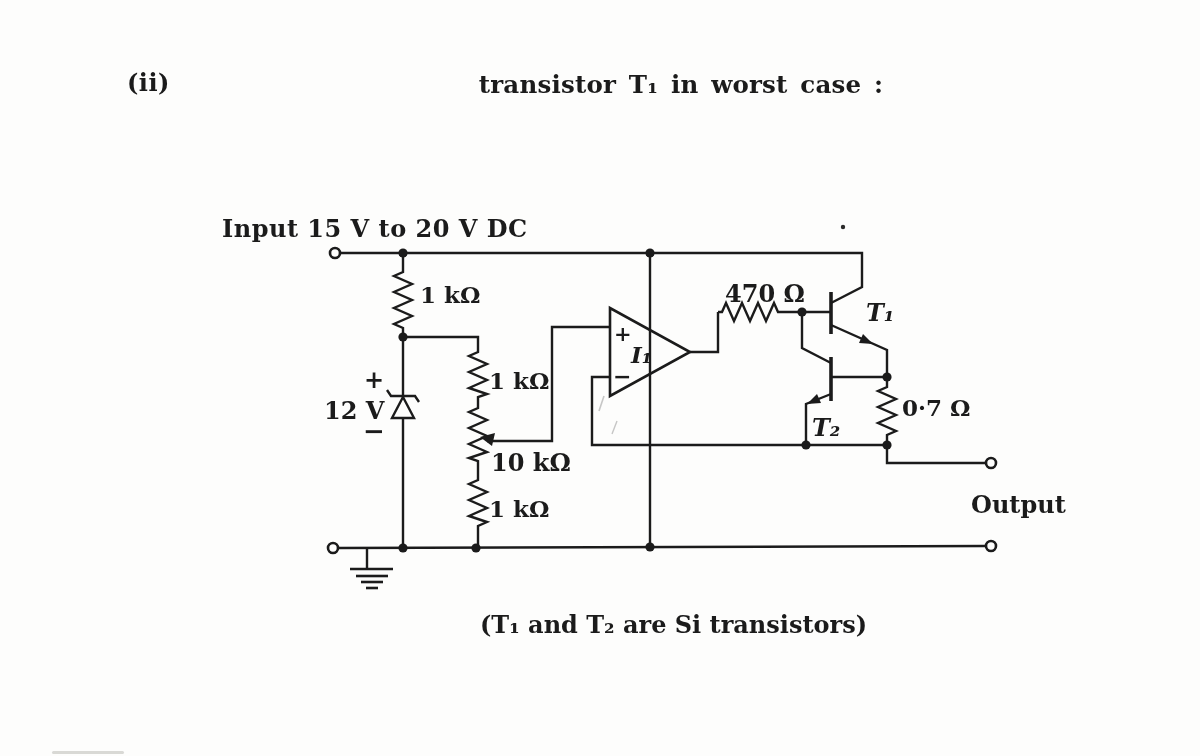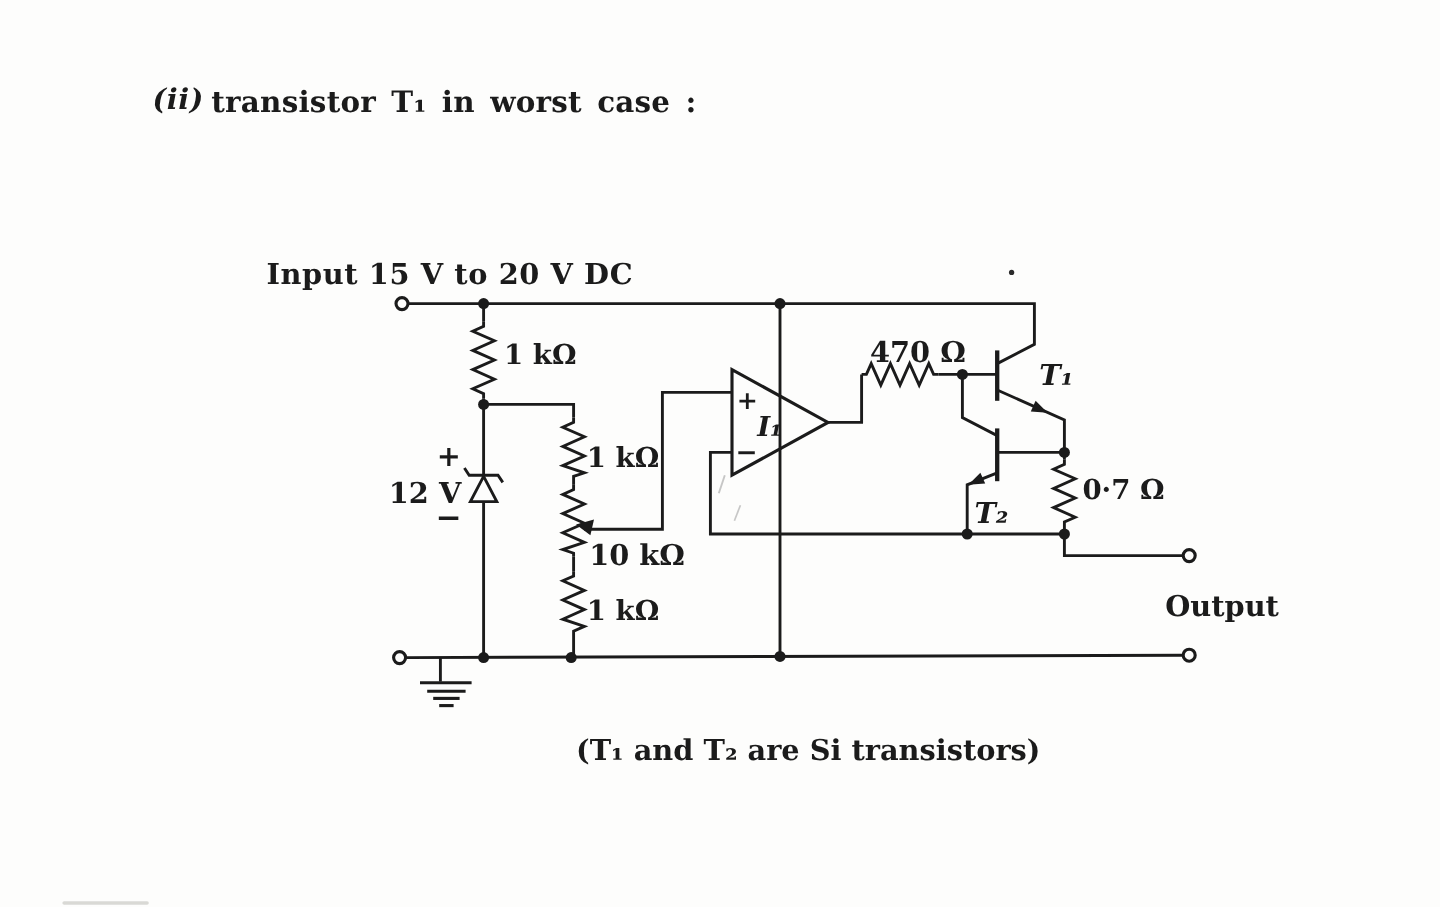--- a/index.html
+++ b/index.html
@@ -5,27 +5,27 @@
   html,body{margin:0;padding:0;}
   body{
     width:1200px;height:756px;position:relative;overflow:hidden;
     background:#fdfdfc;
     font-family:"DejaVu Serif", serif;
     color:#1b1b1b;
   }
   .page{position:absolute;inset:0;}
   .q-num{
     position:absolute;left:127px;top:68px;
-    font-size:24px;font-weight:bold;font-style:italic;letter-spacing:.5px;
+    font-size:24px;font-weight:bold;letter-spacing:.5px;
   }
   .q-text{
     position:absolute;left:176px;top:66px;width:1010px;
     font-size:24.5px;font-weight:bold;line-height:37px;letter-spacing:.2px;
   }
-  .q-line{text-align:left;white-space:normal;}
+  .q-line{text-align:center;white-space:normal;}
   .just{text-align:justify;}
   .just::after{content:"";display:inline-block;width:100%;height:0;}
   .line3{word-spacing:4px;}
   svg text{
     font-family:"DejaVu Serif", serif;
     font-weight:bold;
     fill:#1b1b1b;
   }
   .it{font-style:italic;}
   .smudge{position:absolute;left:52px;top:751px;width:72px;height:3px;background:#c9c9c5;border-radius:2px;opacity:.7;}

